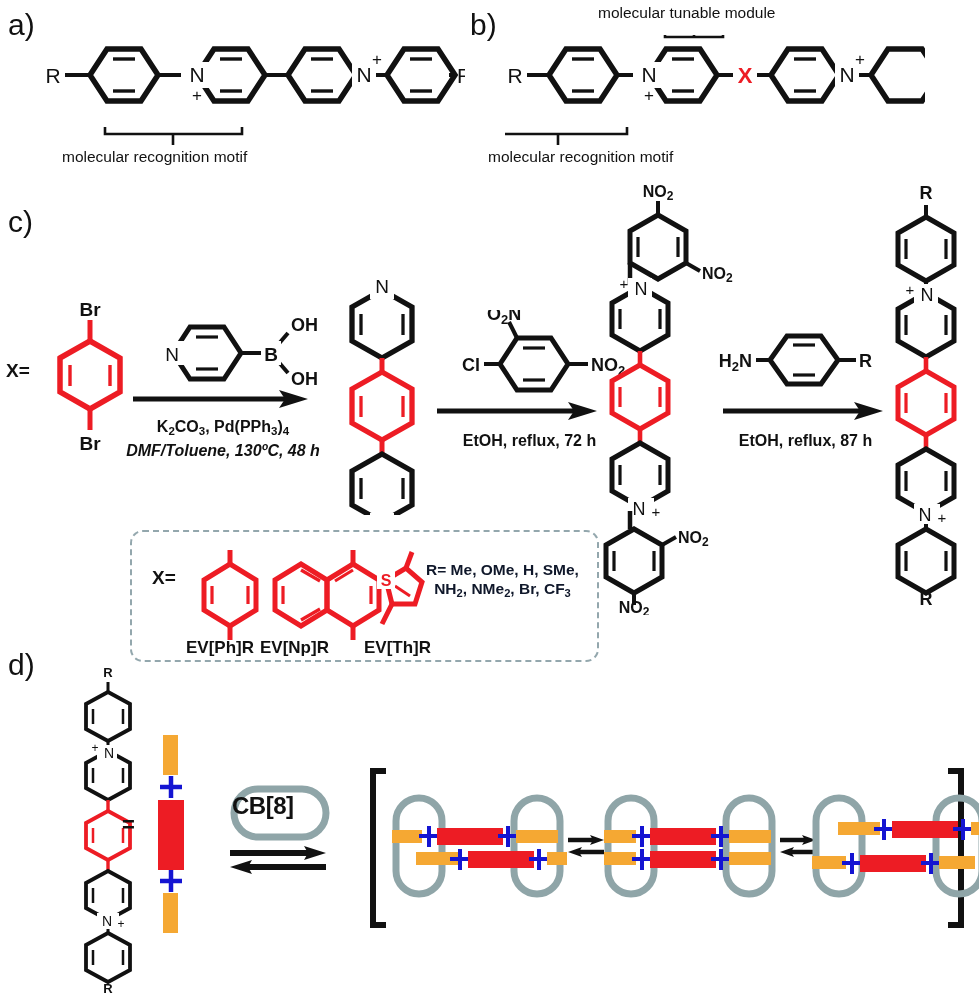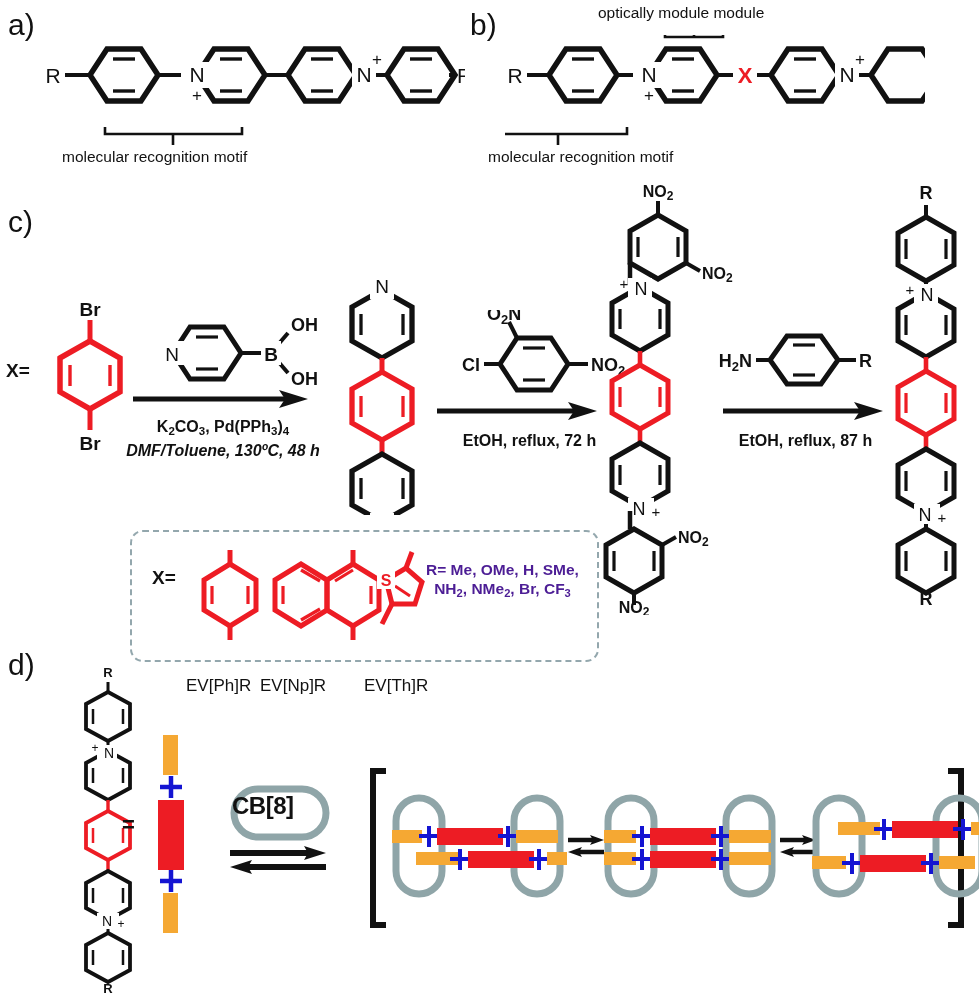--- a/index.html
+++ b/index.html
@@ -4,23 +4,23 @@
 <style>
   html,body{margin:0;padding:0;background:#ffffff;}
   body{width:979px;height:1000px;position:relative;
        font-family:"Liberation Sans","DejaVu Sans",sans-serif;color:#0d0d0d;overflow:hidden;}
   .fig{position:absolute;inset:0;}
   svg{display:block;}
   .panel-label{position:absolute;font-size:30px;font-weight:400;color:#111;letter-spacing:0px;}
   .cap{position:absolute;font-size:15.5px;color:#111;white-space:nowrap;}
   .capb{position:absolute;font-size:16px;font-weight:bold;color:#111;white-space:nowrap;text-align:center;}
   .sub{font-size:0.72em;vertical-align:-0.28em;}
-  .cmpd{position:absolute;font-size:17px;color:#111;white-space:nowrap;font-weight:400;margin-top:38px;}
+  .cmpd{position:absolute;font-size:17px;color:#111;white-space:nowrap;font-weight:700;}
   .xeq{position:absolute;font-size:19px;font-weight:bold;color:#111;}
-  .rlist{position:absolute;font-size:15.5px;font-weight:bold;color:#4c1d95;text-align:center;line-height:1.25;}
+  .rlist{position:absolute;font-size:15.5px;font-weight:bold;color:#0f172a;text-align:center;line-height:1.25;}
   .dashbox{position:absolute;border:2.2px dashed #93a7ad;border-radius:13px;}
   .cb8txt{position:absolute;font-size:24px;font-weight:bold;color:#111;letter-spacing:-0.5px;}
 </style>
 </head>
 <body>
 
 <div class="fig">
 
 <div class="panel-label" style="left:8px;top:8px;">a)</div>
 
@@ -59,21 +59,21 @@
   <text x="412" y="48" font-size="21" font-family="Liberation Sans, sans-serif" fill="#111" text-anchor="start">R</text>
 
   <g stroke="#111" stroke-width="2.6" fill="none">
     <path d="M60,92 L60,99 L197,99 L197,92"></path>
     <line x1="128" y1="99" x2="128" y2="110"></line>
   </g>
 </svg>
 <div class="cap" style="left:62px;top:148px;">molecular recognition motif</div>
 
 <div class="panel-label" style="left:470px;top:8px;">b)</div>
-<div class="cap" style="left:598px;top:4px;">optically module module</div>
+<div class="cap" style="left:598px;top:4px;">molecular tunable module</div>
 
 <svg width="420" height="130" style="position:absolute;left:505px;top:35px;">
 
   <g stroke="#111" stroke-width="2.6" fill="none">
     <path d="M160,-6 L160,2 L218,2 L218,-6"></path>
     <line x1="189" y1="2" x2="189" y2="-9"></line>
   </g>
   <g fill="none" stroke="#111" stroke-width="5.5" stroke-linejoin="miter">
     <line x1="22" y1="40" x2="44" y2="40" stroke-width="4"></line>
     <polygon points="44,40 61,14 95,14 112,40 95,66 61,66"></polygon>

